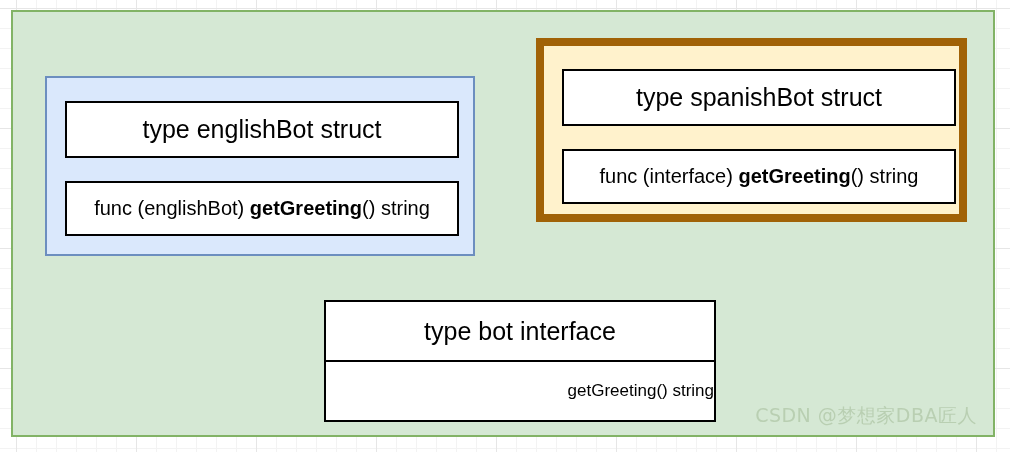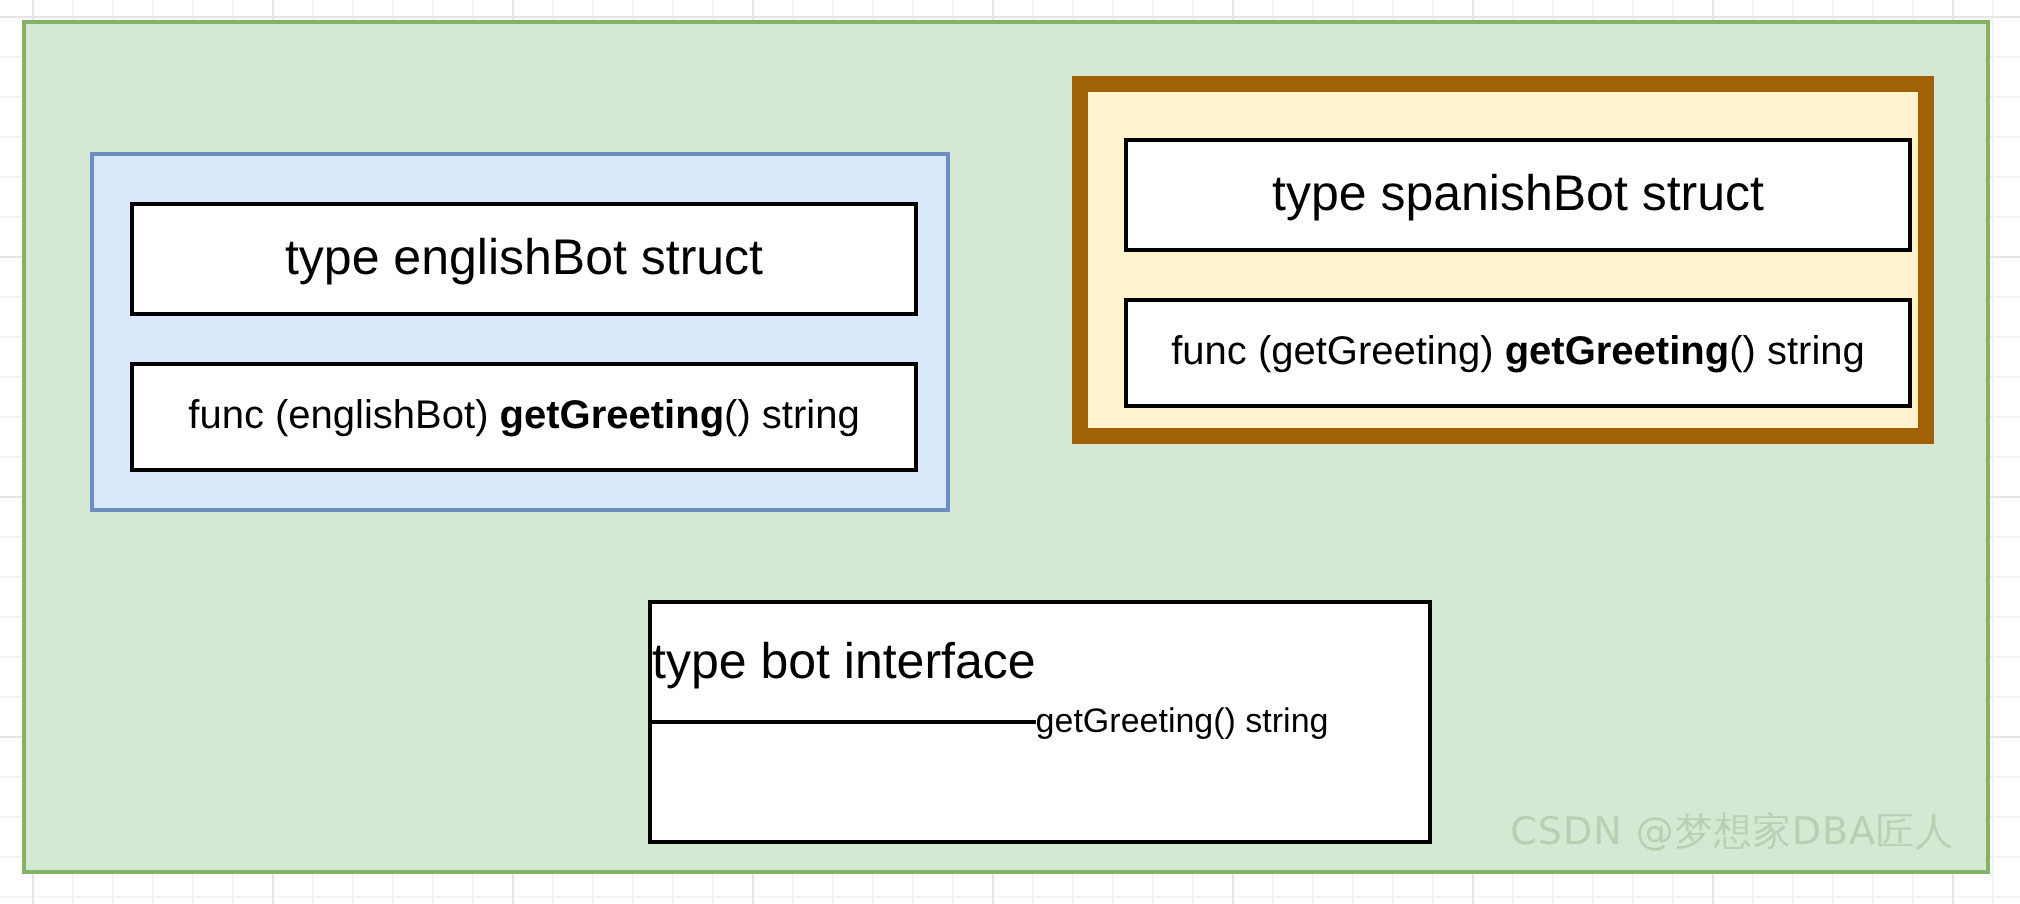--- a/index.html
+++ b/index.html
@@ -98,37 +98,37 @@
   .iface-box {
     position: absolute;
     left: 311px;
     top: 288px;
     width: 392px;
     height: 122px;
     box-sizing: border-box;
     background: #ffffff;
     border: 2px solid #000000;
     display: flex;
-    flex-direction: row;
+    flex-direction: column;
   }
   .iface-title {
     height: 58px;
     border-bottom: 2px solid #000000;
     display: flex;
     align-items: center;
     justify-content: center;
     font-size: 25px;
     color: #000000;
     white-space: nowrap;
   }
   .iface-body {
     flex: 1;
     display: flex;
     align-items: center;
-    justify-content: flex-start;
+    justify-content: flex-end;
     font-size: 17px;
     color: #000000;
     white-space: nowrap;
     border-radius: 20px;
   }
 
   
   .watermark {
     position: absolute;
     right: 16px;
@@ -164,21 +164,21 @@
     </div>
 
     <div class="group-box group-yellow">
 
       <div class="card card-title yellow-title">
         <span>type spanishBot struct</span>
       </div>
 
       <div class="card card-method yellow-method">
         <span>
-          <span>func (getGreeting) </span><span class="bold">getGreeting</span><span>() string</span>
+          <span>func (interface) </span><span class="bold">getGreeting</span><span>() string</span>
         </span>
       </div>
 
     </div>
 
     <div class="iface-box">
       <div class="iface-title">
         <span>type bot interface</span>
       </div>
       <div class="iface-body">

